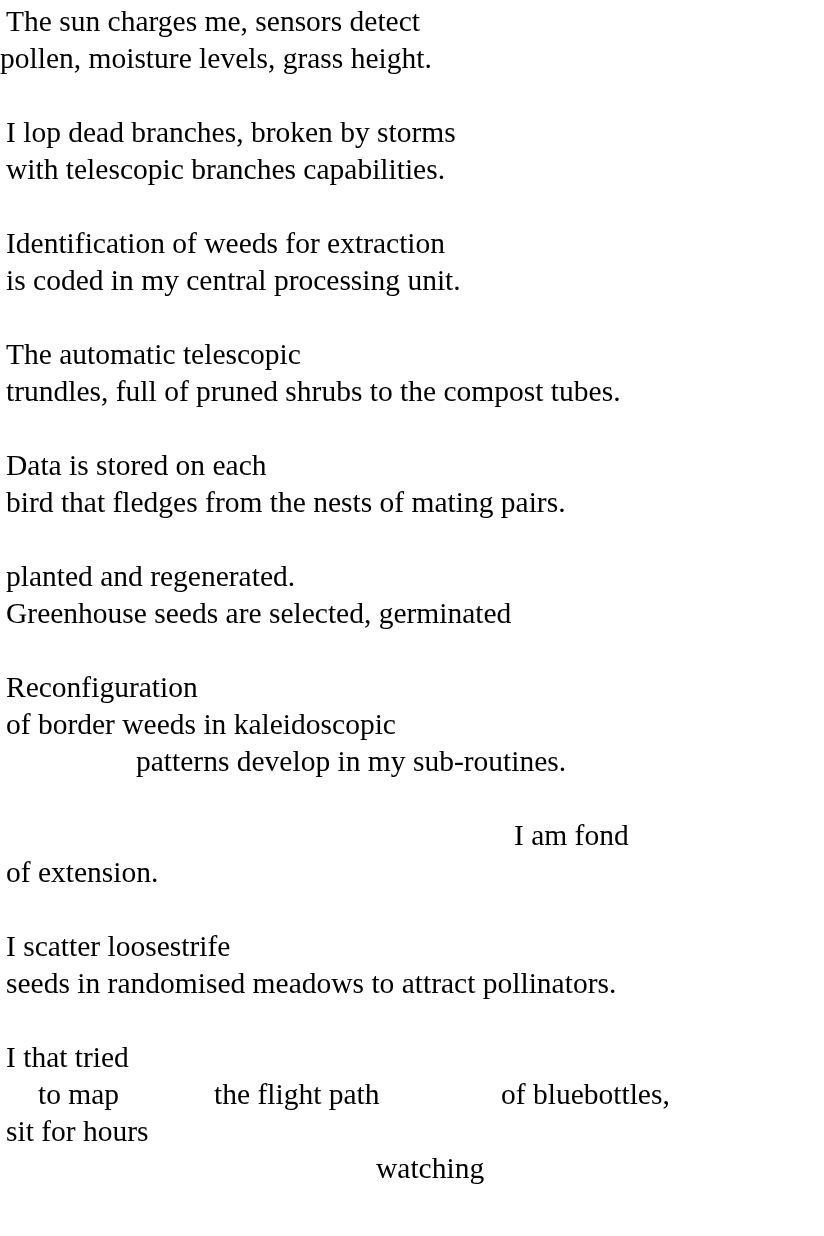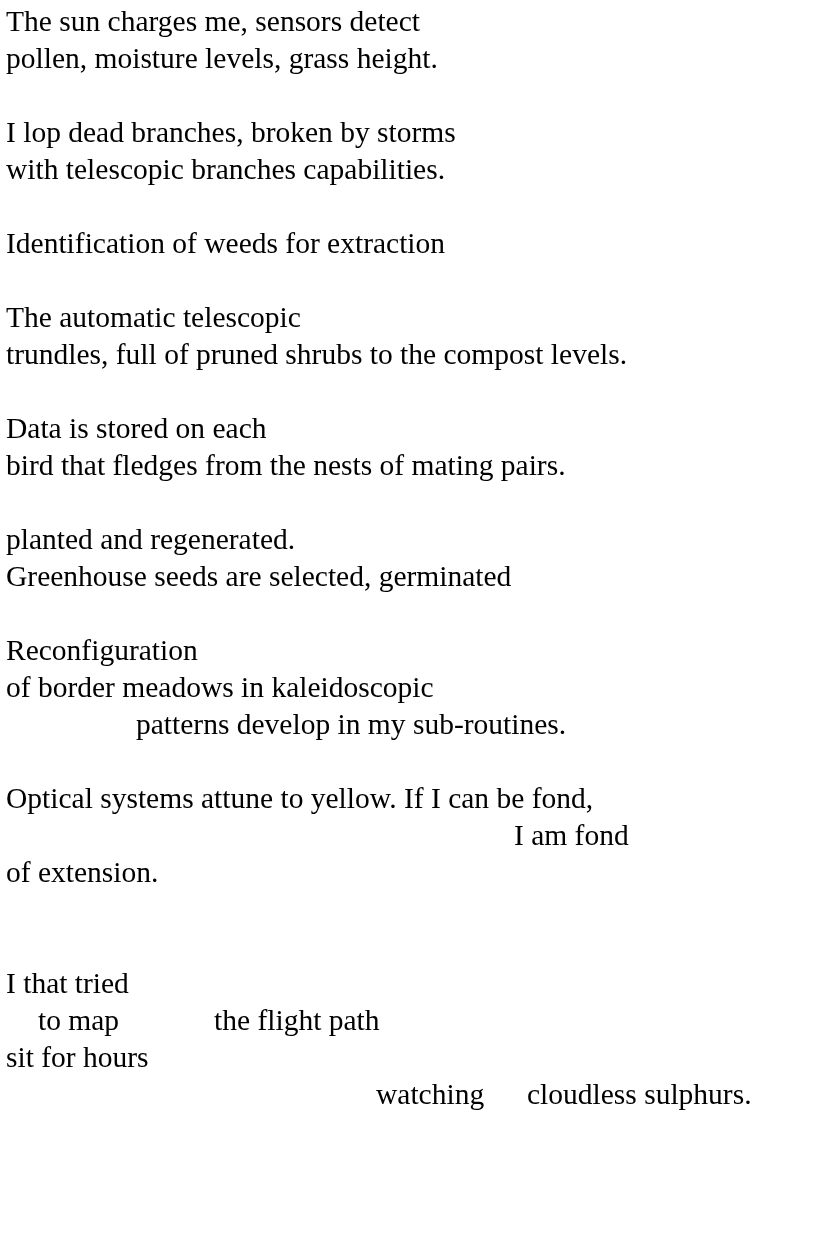--- a/index.html
+++ b/index.html
@@ -36,74 +36,78 @@
       white-space: pre;
     }
   </style>
 </head>
 <body>
 
 <div class="poem">
 
   <div>
     <div class="line"><span class="seg" style="left:6px">The sun charges me, sensors detect</span></div>
-    <div class="line"><span class="seg" style="left:6px">pollen, moisture levels, grass height.</span></div>
+    <div class="line"><span class="seg" style="left:0">pollen, moisture levels, grass height.</span></div>
   </div>
   <div class="blank"></div>
 
   <div>
     <div class="line"><span class="seg" style="left:6px">I lop dead branches, broken by storms</span></div>
     <div class="line"><span class="seg" style="left:6px">with telescopic branches capabilities.</span></div>
   </div>
   <div class="blank"></div>
 
   <div>
     <div class="line"><span class="seg" style="left:6px">Identification of weeds for extraction</span></div>
+    <div class="line"><span class="seg" style="left:6px">is coded in my central processing unit.</span></div>
   </div>
   <div class="blank"></div>
 
   <div>
     <div class="line"><span class="seg" style="left:6px">The automatic telescopic</span></div>
-    <div class="line"><span class="seg" style="left:6px">trundles, full of pruned shrubs to the compost levels.</span></div>
+    <div class="line"><span class="seg" style="left:6px">trundles, full of pruned shrubs to the compost tubes.</span></div>
   </div>
   <div class="blank"></div>
 
   <div>
     <div class="line"><span class="seg" style="left:6px">Data is stored on each</span></div>
     <div class="line"><span class="seg" style="left:6px">bird that fledges from the nests of mating pairs.</span></div>
   </div>
   <div class="blank"></div>
 
   <div>
     <div class="line"><span class="seg" style="left:6px">planted and regenerated.</span></div>
     <div class="line"><span class="seg" style="left:6px">Greenhouse seeds are selected, germinated</span></div>
   </div>
   <div class="blank"></div>
 
   <div>
     <div class="line"><span class="seg" style="left:6px">Reconfiguration</span></div>
-    <div class="line"><span class="seg" style="left:6px">of border meadows in kaleidoscopic</span></div>
+    <div class="line"><span class="seg" style="left:6px">of border weeds in kaleidoscopic</span></div>
     <div class="line"><span class="seg" style="left:136px">patterns develop in my sub-routines.</span></div>
   </div>
   <div class="blank"></div>
 
   <div>
-    <div class="line"><span class="seg" style="left:6px">Optical systems attune to yellow. If I can be fond,</span></div>
     <div class="line"><span class="seg" style="left:514px">I am fond</span></div>
     <div class="line"><span class="seg" style="left:6px">of extension.</span></div>
   </div>
   <div class="blank"></div>
 
+  <div>
+    <div class="line"><span class="seg" style="left:6px">I scatter loosestrife</span></div>
+    <div class="line"><span class="seg" style="left:6px">seeds in randomised meadows to attract pollinators.</span></div>
+  </div>
   <div class="blank"></div>
 
   <div>
     <div class="line"><span class="seg" style="left:6px">I that tried</span></div>
     <div class="line">
       <span class="seg" style="left:38px">to map</span>
       <span class="seg" style="left:214px">the flight path</span>
+      <span class="seg" style="left:501px">of bluebottles,</span>
     </div>
     <div class="line"><span class="seg" style="left:6px">sit for hours</span></div>
     <div class="line">
       <span class="seg" style="left:376px">watching</span>
-      <span class="seg" style="left:527px">cloudless sulphurs.</span>
     </div>
   </div>
 </div>
 
 </body></html>

